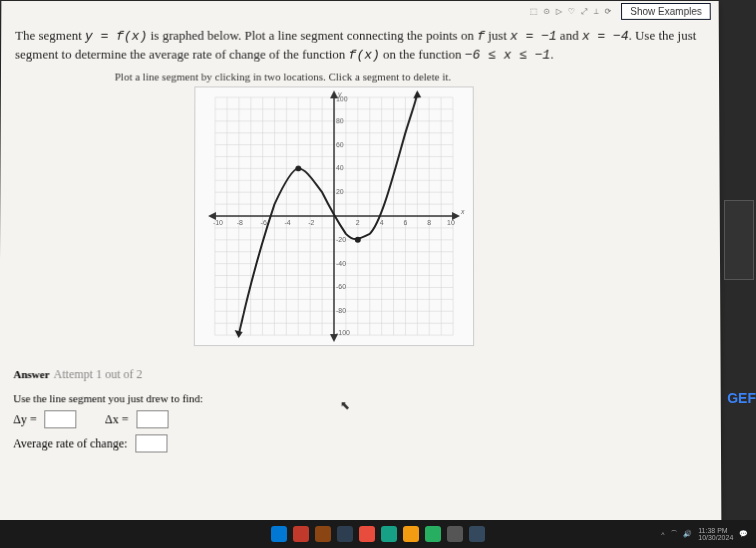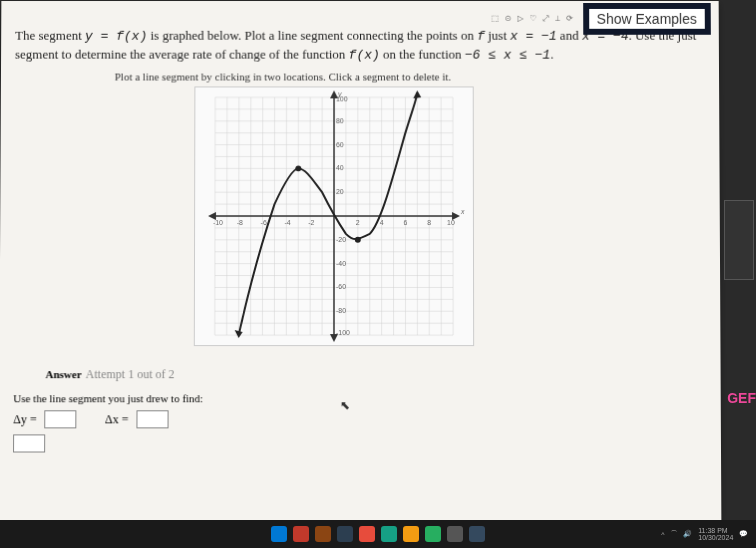--- a/index.html
+++ b/index.html
@@ -24,24 +24,24 @@
       position: absolute;
       top: 2px;
       right: 8px;
       display: flex;
       align-items: center;
       gap: 8px;
       font-size: 9px;
     }
     .top-icons { color: #666; font-size: 8px; letter-spacing: 2px; }
     .show-examples-btn {
-      border: 6px solid #0f172a;
+      border: 1px solid #0f172a;
       background: #fff;
       padding: 2px 8px;
-      font-size: 14px;
+      font-size: 10px;
       font-family: Arial, sans-serif;
       color: #333;
       cursor: pointer;
     }
     .problem-text {
       font-size: 13px;
       color: #222;
       line-height: 1.4;
       margin-top: 18px;
       margin-bottom: 6px;
@@ -60,21 +60,21 @@
       border: 1px solid #ccc;
       position: relative;
     }
     .graph-svg { width: 100%; height: 100%; }
     .grid-line { stroke: #d0d0d0; stroke-width: 0.5; }
     .axis-line { stroke: #333; stroke-width: 1.5; }
     .curve { stroke: #222; stroke-width: 2; fill: none; }
     .dot { fill: #222; }
     .axis-label { font-size: 7px; fill: #666; font-family: Arial; }
     .answer-section { margin-top: 18px; }
-    .answer-label { font-size: 11px; margin-left: 32px; }
+    .answer-label { font-size: 11px; }
     .attempt-text { font-size: 12px; color: #888; }
     .find-text { font-size: 11px; margin-top: 10px; }
     .formula-row { margin-top: 6px; font-size: 12px; display: flex; align-items: center; gap: 8px; }
     .input-box {
       display: inline-block;
       width: 32px;
       height: 18px;
       border: 1px solid #888;
       background: #fff;
       vertical-align: middle;
@@ -112,21 +112,21 @@
       top: 200px;
       width: 30px;
       height: 80px;
       background: #333;
       border: 1px solid #555;
     }
     .gef {
       position: absolute;
       right: 0;
       top: 390px;
-      color: #ec4899;
+      color: #3b82f6;
       font-size: 14px;
       font-weight: bold;
       font-family: Arial;
     }
     .cursor-arrow {
       position: absolute;
       left: 340px;
       top: 398px;
       font-size: 12px;
       color: #333;
@@ -243,20 +243,21 @@
     <span class="attempt-text">Attempt 1 out of 2</span>
     <div class="find-text">Use the line segment you just drew to find:</div>
     <div class="formula-row">
       <span>Δy =</span>
       <span class="input-box"></span>
       <span style="width:12px"></span>
       <span>Δx =</span>
       <span class="input-box"></span>
     </div>
     <div class="formula-row">
+      <span>Average rate of change:</span>
       <span class="input-box"></span>
     </div>
   </div>
 </div>
 
 <div class="sidebar-thumb"></div>
 <div class="gef">GEF</div>
 
 <div class="taskbar">
   <div class="taskbar-icon" style="background:#0078d4"></div>

